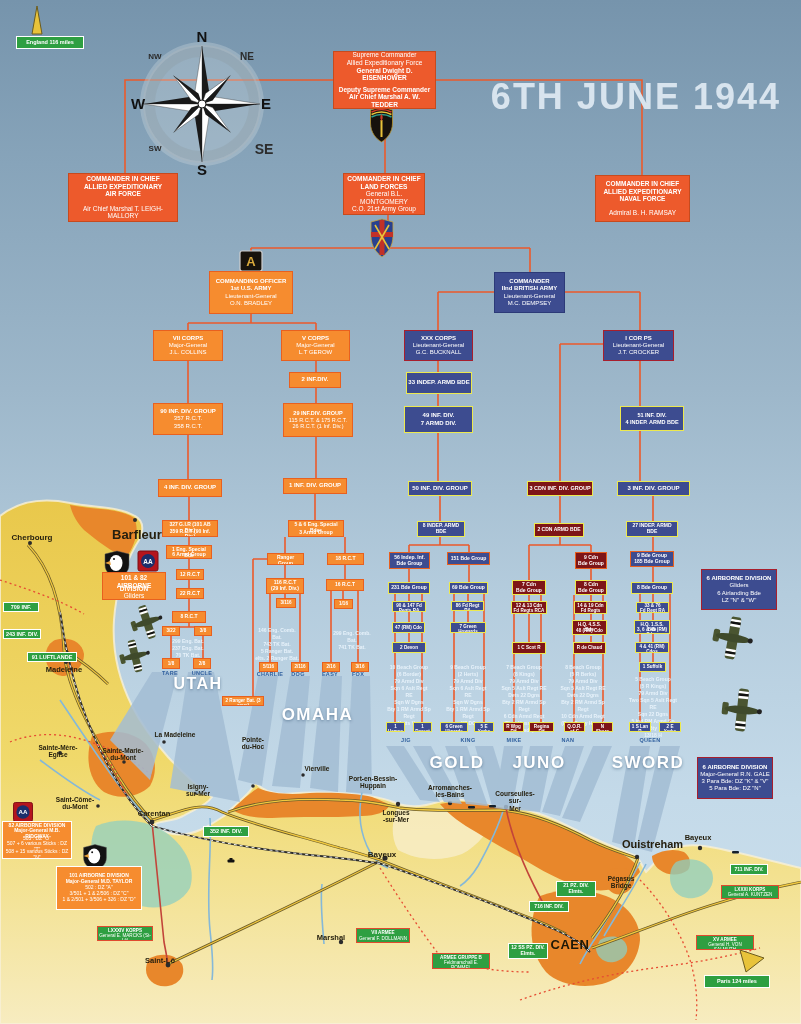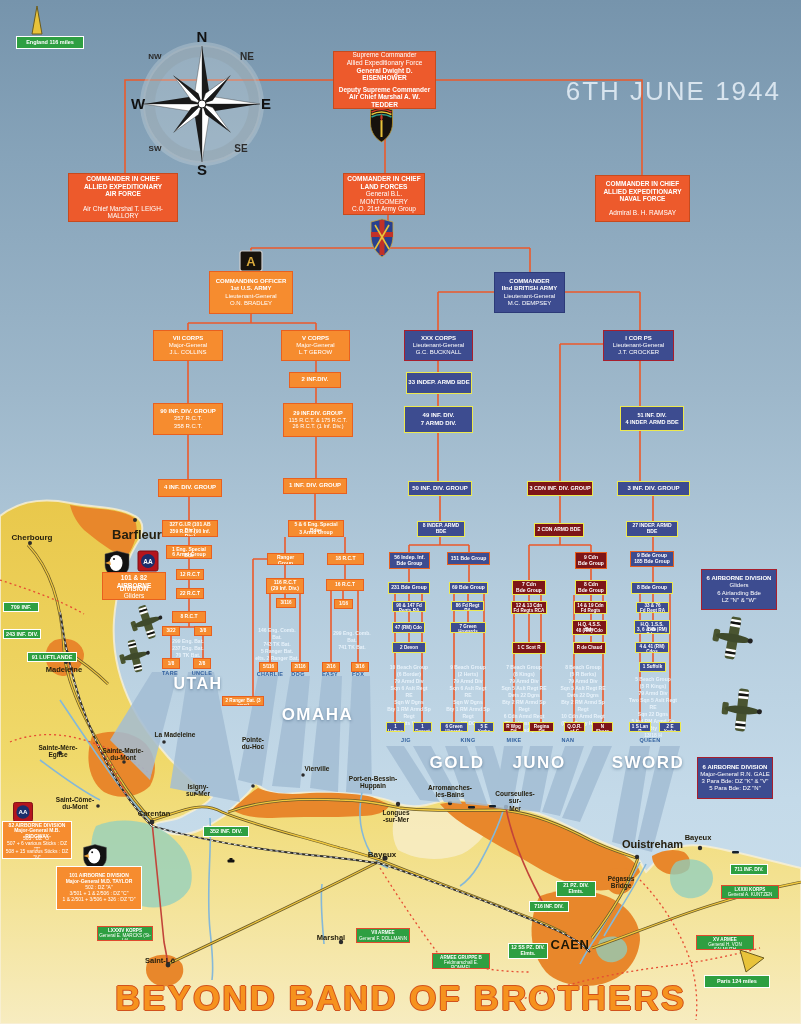--- a/index.html
+++ b/index.html
@@ -32,21 +32,21 @@
   
   .town{position:absolute;font-size:6.5px;font-weight:700;color:#26200f;line-height:1.12;text-align:center;}
   .caen{font-size:13px;letter-spacing:.5px;color:#1d1807;}
   .bayx{font-size:8px;}
   .beach{position:absolute;font-size:17px;font-weight:800;color:#fff;text-align:center;letter-spacing:1.5px;
          text-shadow:0 1px 3px rgba(40,70,100,.5);}
   .beach.ut{font-size:16px}
   .sector{position:absolute;font-size:5.5px;font-weight:700;color:#2f5f9e;text-align:center;letter-spacing:.3px;}
   .faint{position:absolute;font-size:5px;font-weight:600;color:rgba(235,245,253,.92);text-align:center;line-height:1.4;}
   .dday{position:absolute;top:2px;right:16px;font-size:68px;font-weight:800;color:#D8E4EE;letter-spacing:2px;line-height:1;}
-  .dday2{position:absolute;top:76px;right:20px;font-size:26px;font-weight:400;color:#D8E4EE;letter-spacing:2px;}
+  .dday2{position:absolute;top:76px;right:20px;font-size:36px;font-weight:700;color:#D8E4EE;letter-spacing:2px;}
   .banner{position:absolute;left:0;right:0;top:978px;text-align:center;font-size:35px;font-weight:800;
           color:#F6921E;letter-spacing:2px;text-shadow:0 0 1px #D1531D,0 1px 0 #D1531D,0 -1px 0 #D1531D,1px 0 0 #D1531D,-1px 0 0 #D1531D;}
 </style>
 </head>
 <body>
 
 <div class="stage">
 
 <svg class="layer" viewBox="0 0 801 1024">
   <defs>
@@ -353,30 +353,29 @@
             <rect x="-1.5" y="-3" width="3" height="2"></rect>
           </g>
   </g>
 
   <polygon points="37,6 42,34 32,34" fill="#e8c33a" stroke="#6b5b1e"></polygon>
   <polygon points="740,950 764,958 746,972" fill="#e8c33a" stroke="#6b5b1e"></polygon>
 </g>
     </svg>
 
 <div class="dday2">6TH JUNE 1944</div>
-<div class="banner">BEYOND BAND OF BROTHERS</div>
 
 <div class="bx" style="left:192px;top:30px;width:20px;height:14px;background:none;border:none;color:#111;font-size:15px">N</div>
 <div class="bx" style="left:192px;top:163px;width:20px;height:14px;background:none;border:none;color:#111;font-size:15px">S</div>
 <div class="bx" style="left:128px;top:97px;width:20px;height:14px;background:none;border:none;color:#111;font-size:15px">W</div>
 <div class="bx" style="left:256px;top:97px;width:20px;height:14px;background:none;border:none;color:#111;font-size:15px">E</div>
 <div class="bx" style="left:146px;top:52px;width:18px;height:10px;background:none;border:none;color:#2c2c2c;font-size:8px">NW</div>
 <div class="bx" style="left:238px;top:52px;width:18px;height:10px;background:none;border:none;color:#2c2c2c;font-size:10px">NE</div>
 <div class="bx" style="left:146px;top:144px;width:18px;height:10px;background:none;border:none;color:#2c2c2c;font-size:8px">SW</div>
-<div class="bx" style="left:232px;top:144px;width:18px;height:10px;background:none;border:none;color:#2c2c2c;font-size:10px">SE</div>
+<div class="bx" style="left:255px;top:144px;width:18px;height:10px;background:none;border:none;color:#2c2c2c;font-size:14px">SE</div>
 
 <div class="bx gb f55" style="left:16px;top:36px;width:68px;height:13px">England 116 miles</div>
 <div class="bx gb f55" style="left:704px;top:975px;width:66px;height:13px">Paris 124 miles</div>
 
 <div class="bx ob1 f65 sup" style="left:333px;top:51px;width:103px;height:58px">
   <div class="grp hdlast">
         <div class="ln">Supreme Commander</div>
         <div class="ln">Allied Expeditionary Force</div>
         <div class="ln">General Dwight D. EISENHOWER</div>
       </div>

